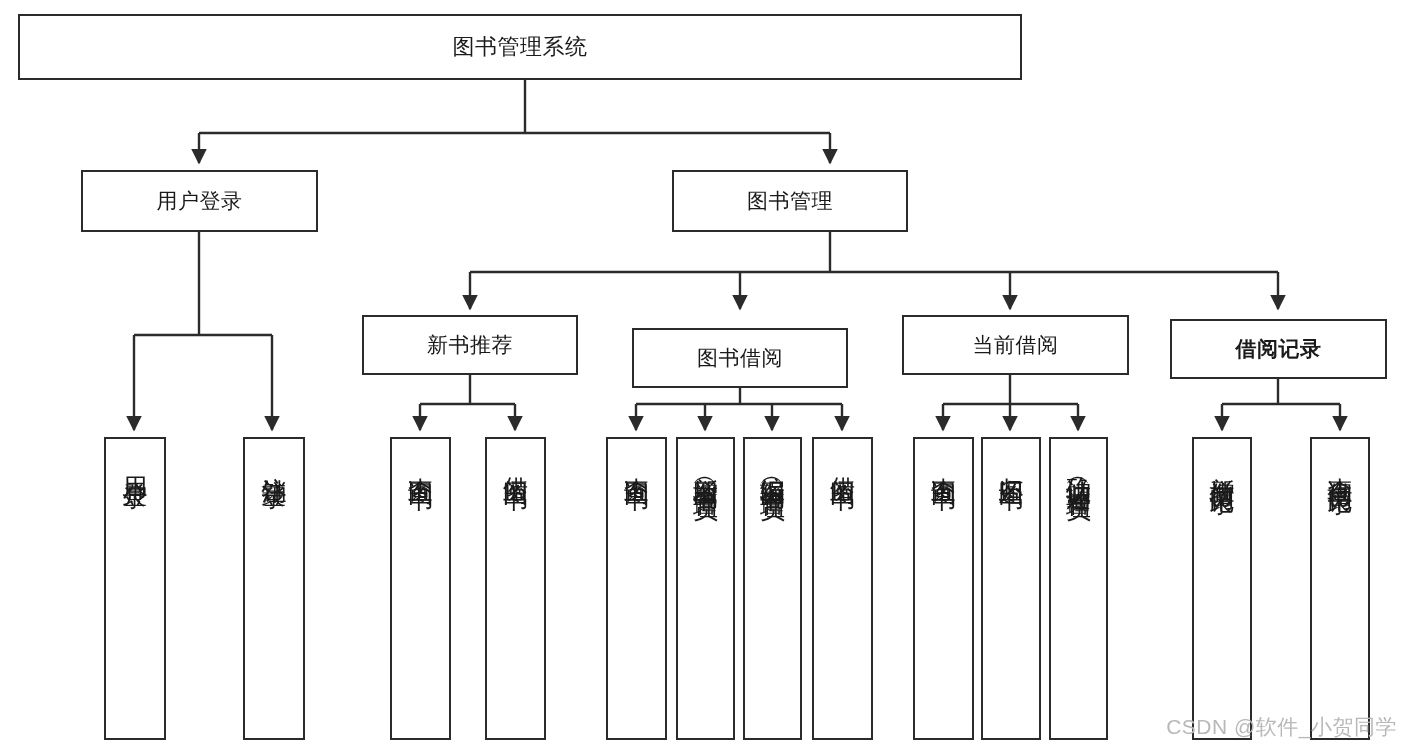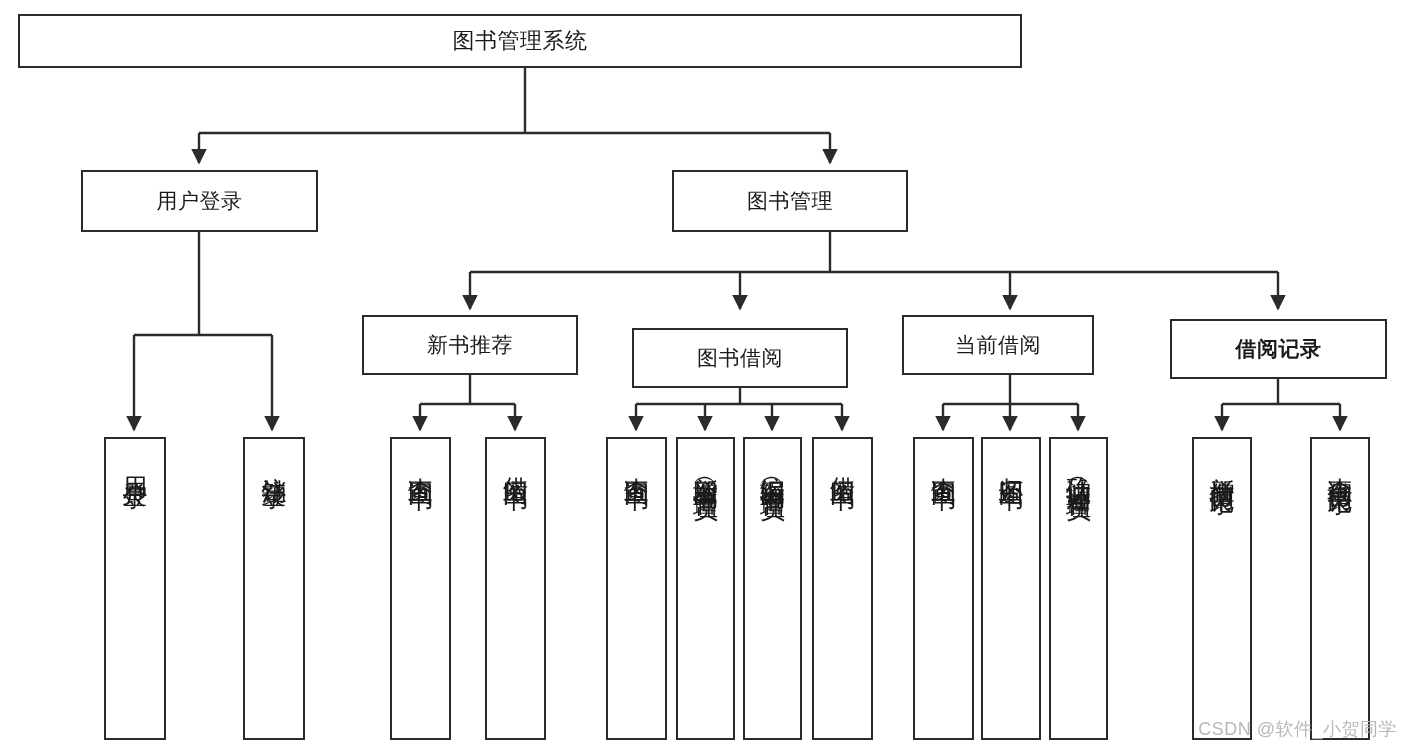--- a/index.html
+++ b/index.html
@@ -59,21 +59,21 @@
     writing-mode: vertical-rl;
     text-orientation: upright;
     font-size: 25px;
     letter-spacing: 3px;
     line-height: 1;
   }
   .watermark {
     position: absolute;
     right: 8px;
     bottom: 6px;
-    font-size: 18px;
+    font-size: 21px;
     color: #b8b8b8;
     white-space: nowrap;
     letter-spacing: 0.5px;
   }
 </style>
 </head>
 <body>
 
 <div id="canvas">
 
@@ -120,38 +120,38 @@
       <path d="M 1010 404 L 1010 430" marker-end="url(#arrow)"></path>
       <path d="M 1078 404 L 1078 430" marker-end="url(#arrow)"></path>
 
       <path d="M 1278 375 L 1278 404"></path>
       <path d="M 1222 404 L 1340 404"></path>
       <path d="M 1222 404 L 1222 430" marker-end="url(#arrow)"></path>
       <path d="M 1340 404 L 1340 430" marker-end="url(#arrow)"></path>
     </g>
   </svg>
 
-  <div class="node horiz root" style="left:18px; top:14px; width:1004px; height:54px;">
+  <div class="node horiz root" style="left:18px; top:14px; width:1004px; height:66px;">
     <span class="label">图书管理系统</span>
   </div>
 
   <div class="node horiz" style="left:81px; top:170px; width:237px; height:62px;">
     <span class="label">用户登录</span>
   </div>
   <div class="node horiz" style="left:672px; top:170px; width:236px; height:62px;">
     <span class="label">图书管理</span>
   </div>
 
   <div class="node horiz" style="left:362px; top:315px; width:216px; height:60px;">
     <span class="label">新书推荐</span>
   </div>
   <div class="node horiz" style="left:632px; top:315px; width:216px; height:60px;margin-top:13px;">
     <span class="label">图书借阅</span>
   </div>
-  <div class="node horiz" style="left:902px; top:315px; width:192px; height:60px;">
+  <div class="node horiz" style="left:902px; top:315px; width:227px; height:60px;">
     <span class="label">当前借阅</span>
   </div>
   <div class="node horiz" style="left:1170px; top:319px; width:217px; height:60px;font-weight:bold;">
     <span class="label">借阅记录</span>
   </div>
 
   <div class="node vert" style="left:104px; top:437px; width:62px; height:303px;">
     <span class="label">用户登录</span>
   </div>
   <div class="node vert" style="left:243px; top:437px; width:62px; height:303px;">

